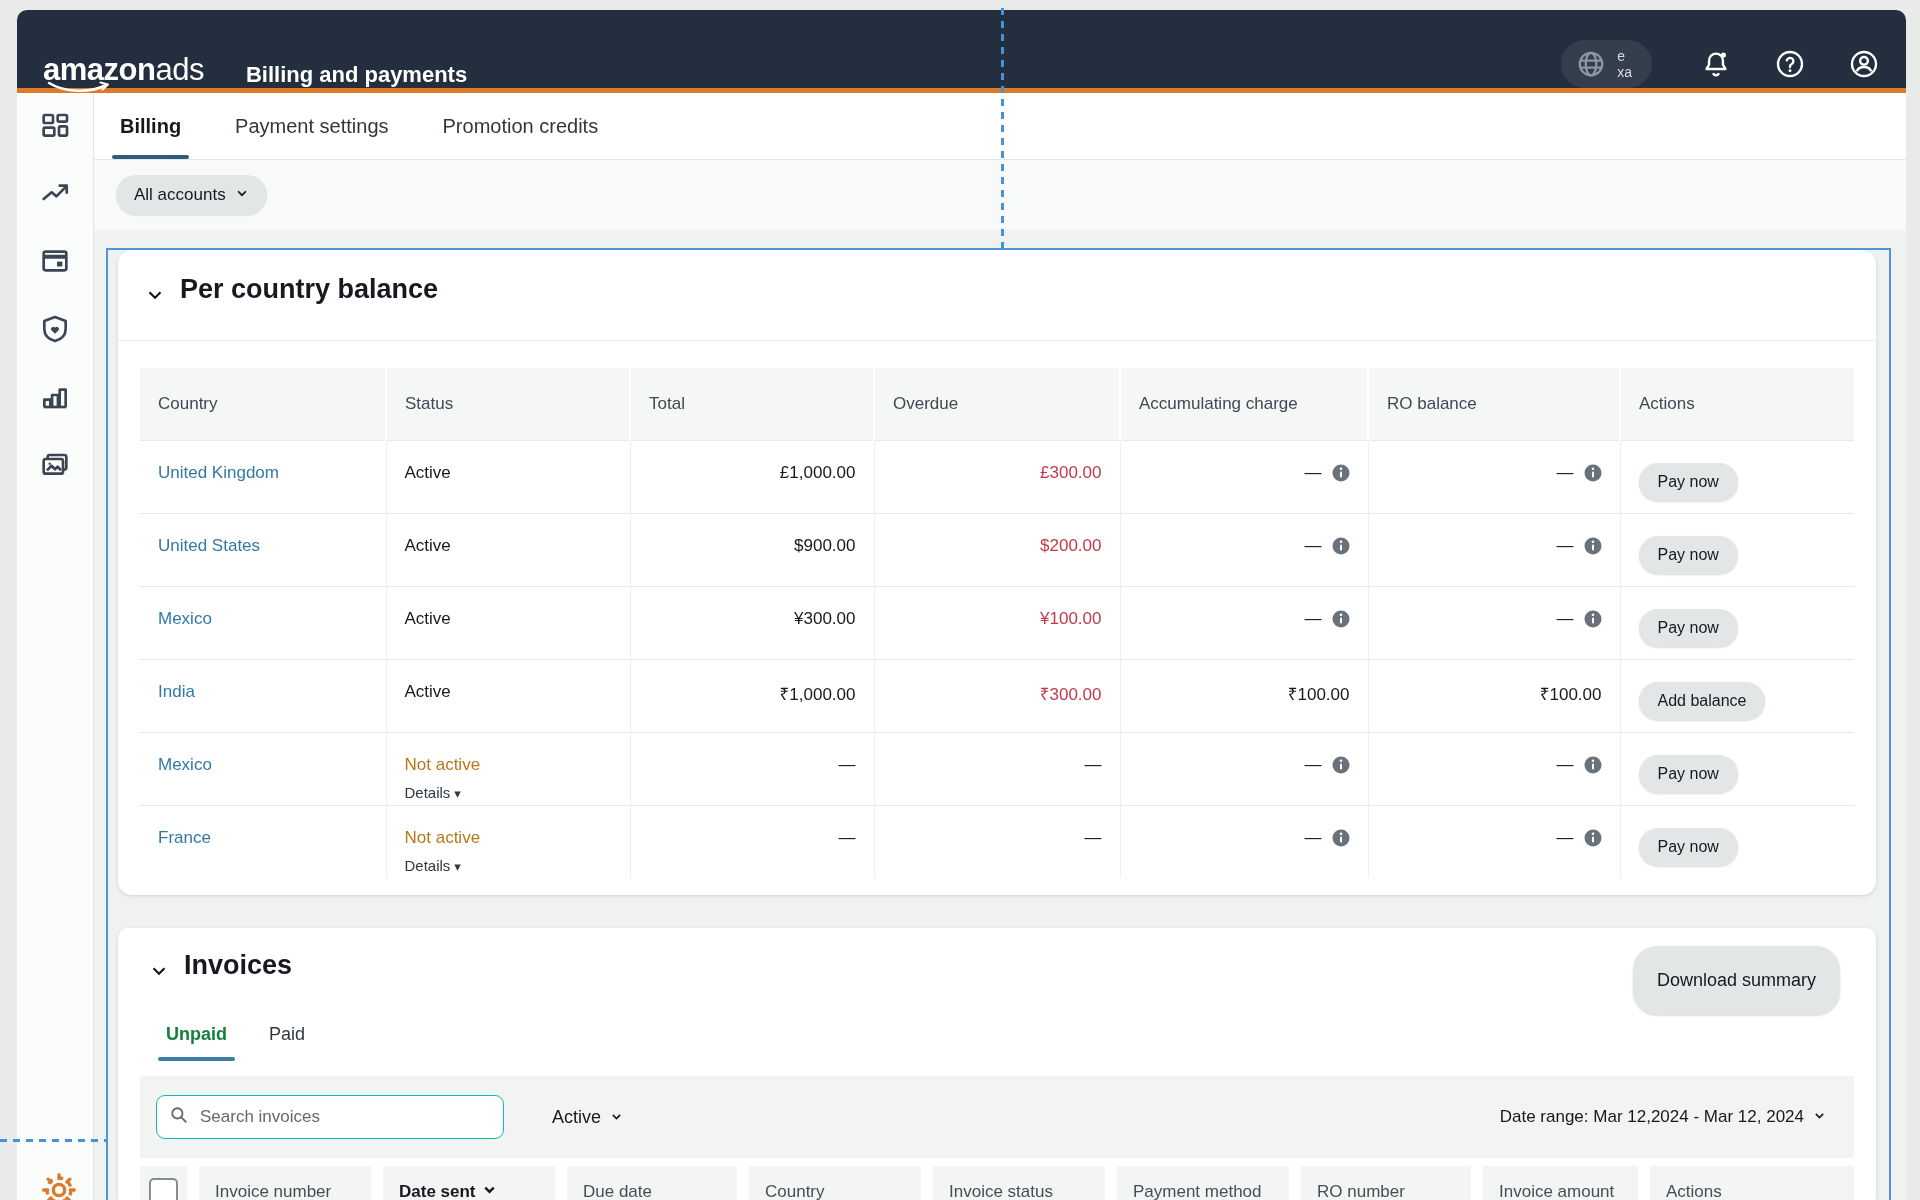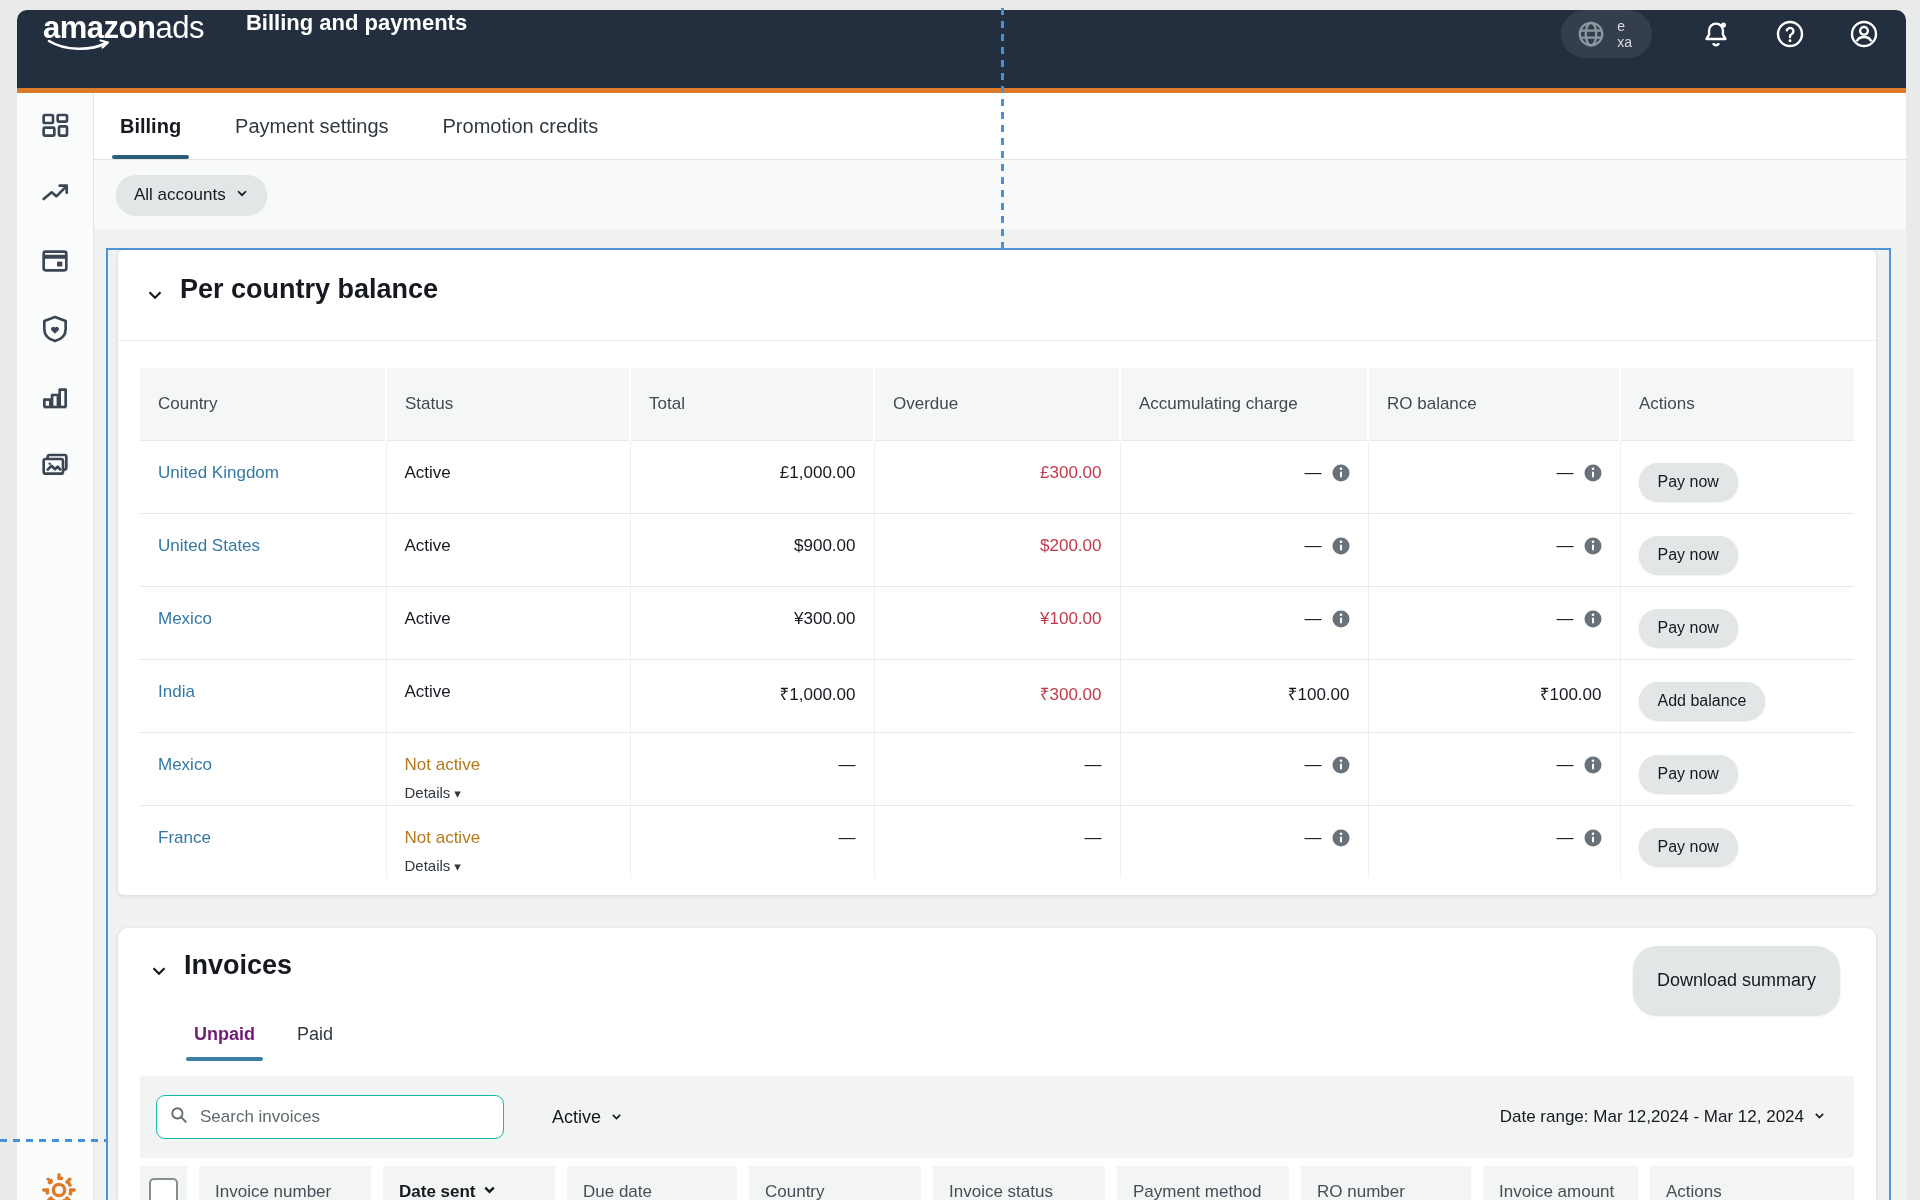--- a/index.html
+++ b/index.html
@@ -4,21 +4,21 @@
 <style>
   html,body{margin:0;padding:0;overflow:hidden;}
   body{width:1920px;height:1200px;position:relative;background:#e9eaea;
        font-family:"Liberation Sans", sans-serif;color:#16191f;}
 
   
   .window{position:absolute;left:17px;top:10px;width:1889px;height:1190px;
           background:#f0f1f1;border-radius:10px 10px 0 0;overflow:hidden;}
 
   
-  .navbar{height:78px;background:#232f3e;display:flex;align-items:flex-start;padding:0 26px;}
+  .navbar{height:78px;background:#232f3e;display:flex;align-items:flex-end;padding:0 26px;}
   .logo{position:relative;display:flex;align-items:baseline;color:#fff;}
   .logo .lp{font-size:31px;font-weight:bold;letter-spacing:-0.5px;}
   .logo .ls{font-size:31px;font-weight:400;letter-spacing:-0.5px;}
   .logo svg{position:absolute;left:4px;bottom:-7px;}
   .nav-title{margin-left:42px;font-size:22px;font-weight:bold;color:#fff;}
   .nav-right{margin-left:auto;display:flex;align-items:center;gap:42px;}
   .locale-pill{display:flex;align-items:center;gap:10px;background:#343e4d;border-radius:28px;
                padding:8px 20px 8px 14px;margin-right:6px;}
   .locale-pill .ltxt{display:flex;flex-direction:column;font-size:14px;line-height:16px;color:#d7dce1;}
   .nav-icon{width:32px;height:32px;display:flex;align-items:center;justify-content:center;cursor:pointer;}
@@ -42,21 +42,21 @@
   .tab{display:flex;align-items:center;font-size:20px;color:#30383f;position:relative;
        padding:0 4px;cursor:pointer;}
   .tab.active{font-weight:bold;color:#16191f;}
   .tab.active::after{content:"";position:absolute;left:-4px;right:-4px;bottom:0;height:4px;
        background:#2e5d7a;border-radius:2px;}
   .subrow{height:70px;background:#f8f9f9;display:flex;align-items:center;padding-left:22px;}
   .pill-select{display:flex;align-items:center;gap:9px;background:#e3e6e6;border-radius:22px;
        padding:10px 18px;font-size:17px;color:#16191f;cursor:pointer;box-shadow:0 1px 1px rgba(0,0,0,.08);}
 
   
-  .card{position:absolute;background:#fff;border-radius:6px;box-shadow:0 1px 4px rgba(0,0,0,.12);z-index:10;}
+  .card{position:absolute;background:#fff;border-radius:14px;box-shadow:0 1px 4px rgba(0,0,0,.12);z-index:10;}
   #card-balance{left:118px;top:250px;width:1758px;height:645px;}
   #card-invoices{left:118px;top:928px;width:1758px;height:272px;border-radius:10px 10px 0 0;overflow:hidden;}
 
   .sec-chevron{position:absolute;cursor:pointer;}
   .sec-chevron svg{stroke:#16191f;fill:none;stroke-width:2.4;}
   .sec-title{position:absolute;font-size:27px;font-weight:bold;color:#16191f;}
 
   #card-balance .divider{position:absolute;left:0;right:0;top:90px;border-top:1px solid #ececec;}
 
   
@@ -78,21 +78,21 @@
   .dash-info{display:inline-flex;align-items:center;gap:10px;justify-content:flex-end;}
   .info-icon{cursor:pointer;display:inline-flex;}
   .pill-btn{border:none;background:#e3e6e6;border-radius:21px;padding:10px 19px;font-size:16px;
        color:#16191f;font-family:inherit;cursor:pointer;box-shadow:0 1px 2px rgba(0,0,0,.15);}
 
   
   #btn-download{position:absolute;right:36px;top:18px;}
   #btn-download .pill-btn{padding:24px 24px;font-size:18px;border-radius:24px;text-align:center;}
   .inv-tabs{position:absolute;left:46px;top:96px;display:flex;gap:38px;}
   .inv-tab{font-size:18px;color:#30383f;padding:0 2px 16px;position:relative;cursor:pointer;}
-  .inv-tab.active{font-weight:bold;color:#701a75;margin-left:28px;}
+  .inv-tab.active{font-weight:bold;color:#15803d;}
   .inv-tab.active::after{content:"";position:absolute;left:-6px;right:-6px;bottom:0;height:4px;
        background:#3b7fa6;border-radius:2px;}
   .inv-toolbar{position:absolute;left:22px;width:1714px;top:148px;height:82px;background:#f2f3f3;
        display:flex;align-items:center;border-radius:2px;}
   .search-box{margin-left:16px;width:320px;height:42px;background:#fff;border:1px solid #14b8a6;
        border-radius:9px;display:flex;align-items:center;gap:10px;padding:0 13px;}
   .search-box input{border:none;outline:none;flex:1;font-size:17px;font-family:inherit;color:#16191f;background:transparent;}
   .search-box input::placeholder{color:#5f6b6e;}
   .filter{margin-left:48px;display:flex;align-items:center;gap:9px;font-size:18px;cursor:pointer;}
   .daterange{margin-left:auto;margin-right:28px;display:flex;align-items:center;gap:9px;font-size:17px;cursor:pointer;}

